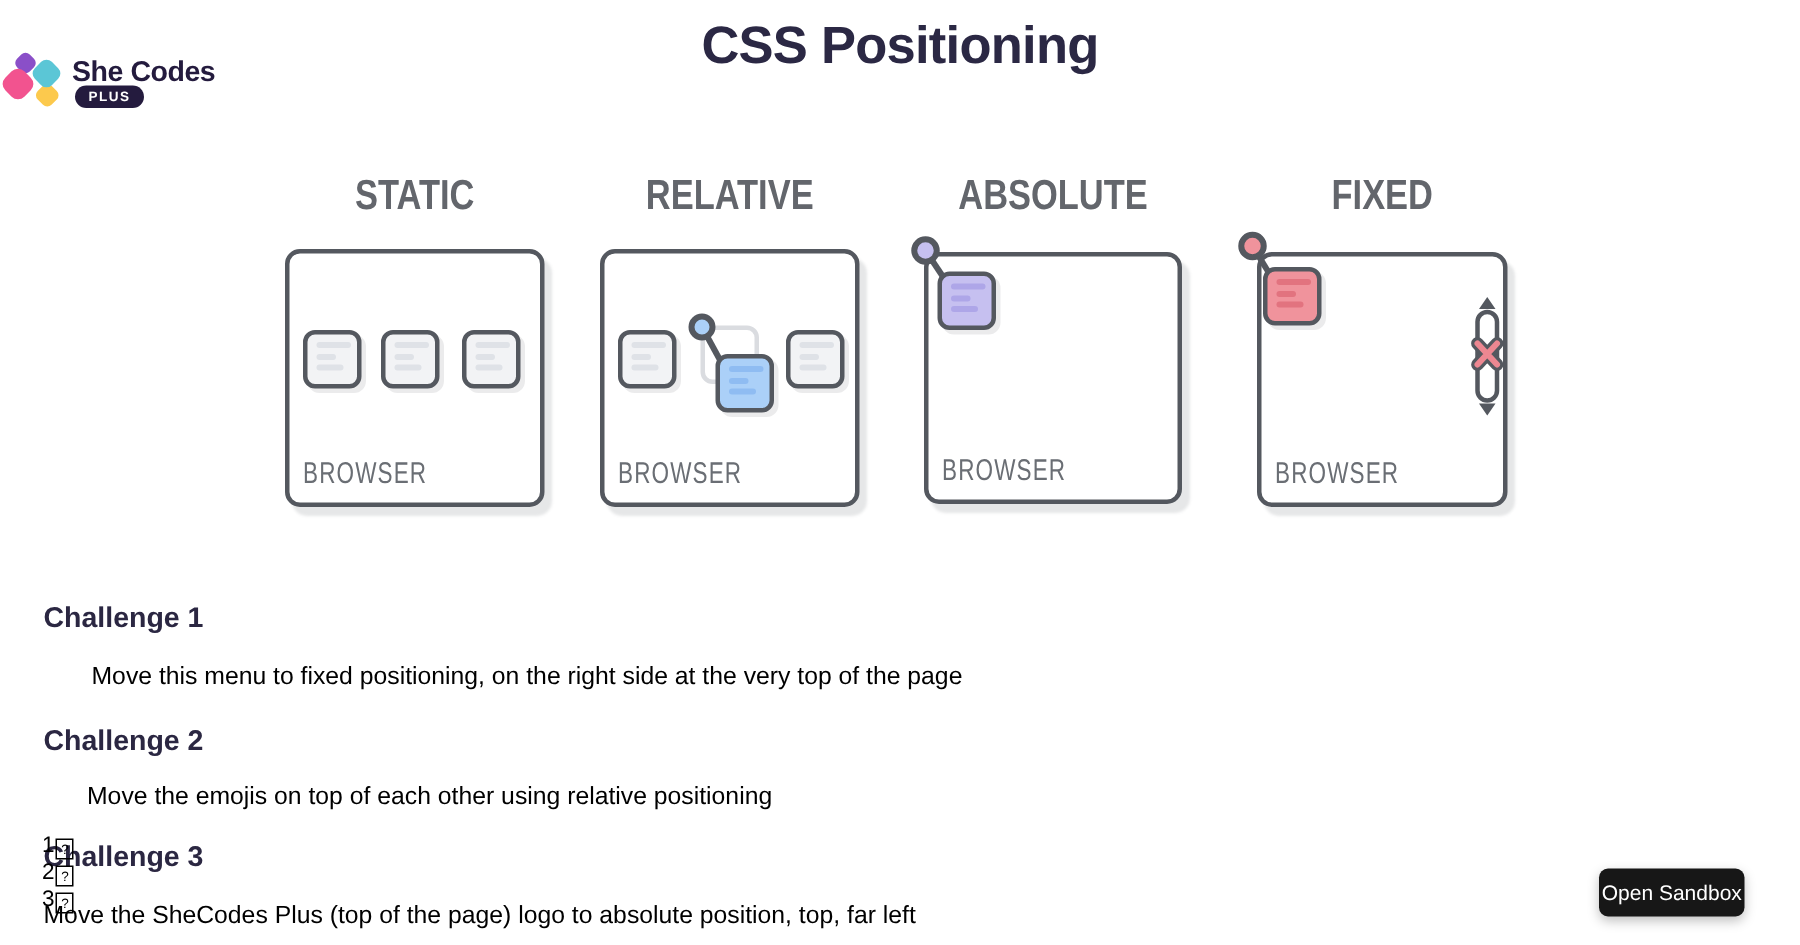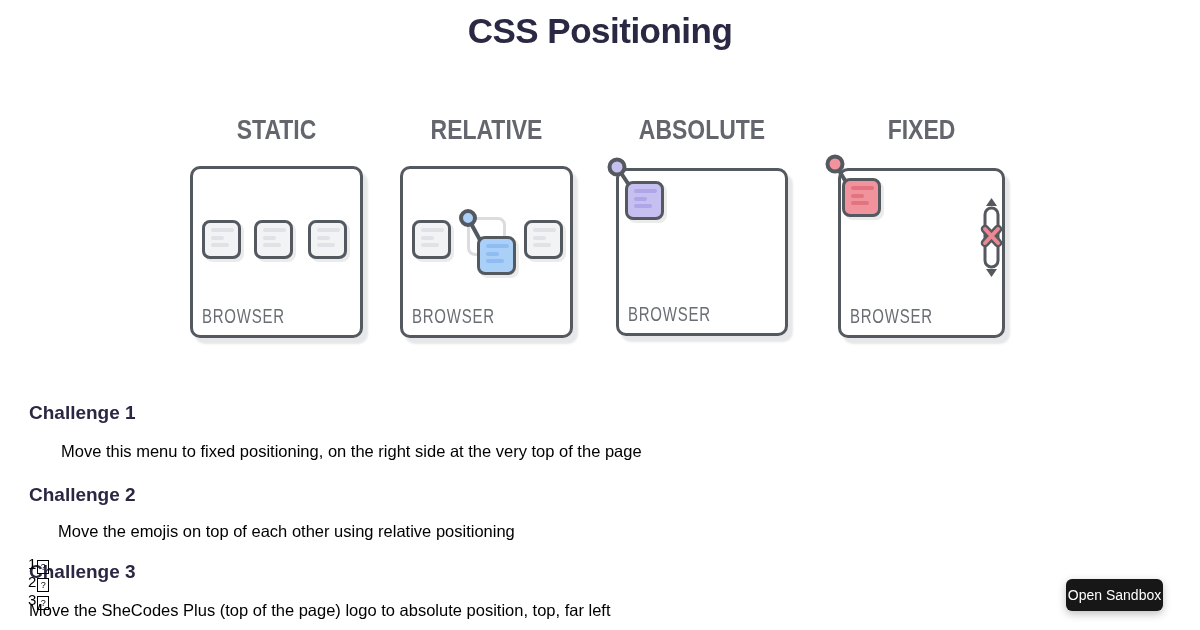--- a/index.html
+++ b/index.html
@@ -56,20 +56,28 @@
   .sandbox-btn { position:absolute; left:1066px; top:579px; width:97px; height:32px;
     background:#171717; color:#fff; border:none; border-radius:6px; font-size:14px;
     font-family:"Liberation Sans", sans-serif; display:flex; align-items:center; justify-content:center;
     box-shadow:0 3px 8px rgba(0,0,0,0.25); cursor:pointer; }
 </style>
 </head>
 <body>
 
 <div class="page">
 
+  <div class="logo">
+    <span class="d d-purple"></span>
+    <span class="d d-yellow"></span>
+    <span class="d d-pink"></span>
+    <span class="d d-teal"></span>
+    <span class="brand">She Codes</span>
+    <span class="plus-badge">PLUS</span>
+  </div>
 
   <h1 class="page-title">CSS Positioning</h1>
 
 
   <div class="diagram-title" style="left:190px;width:173px;">STATIC</div>
   <div class="diagram-title" style="left:400px;width:173px;">RELATIVE</div>
   <div class="diagram-title" style="left:616px;width:172px;">ABSOLUTE</div>
   <div class="diagram-title" style="left:838px;width:167px;">FIXED</div>
 
   <div class="browser" style="left:190px;top:166px;width:173px;height:172px;">

